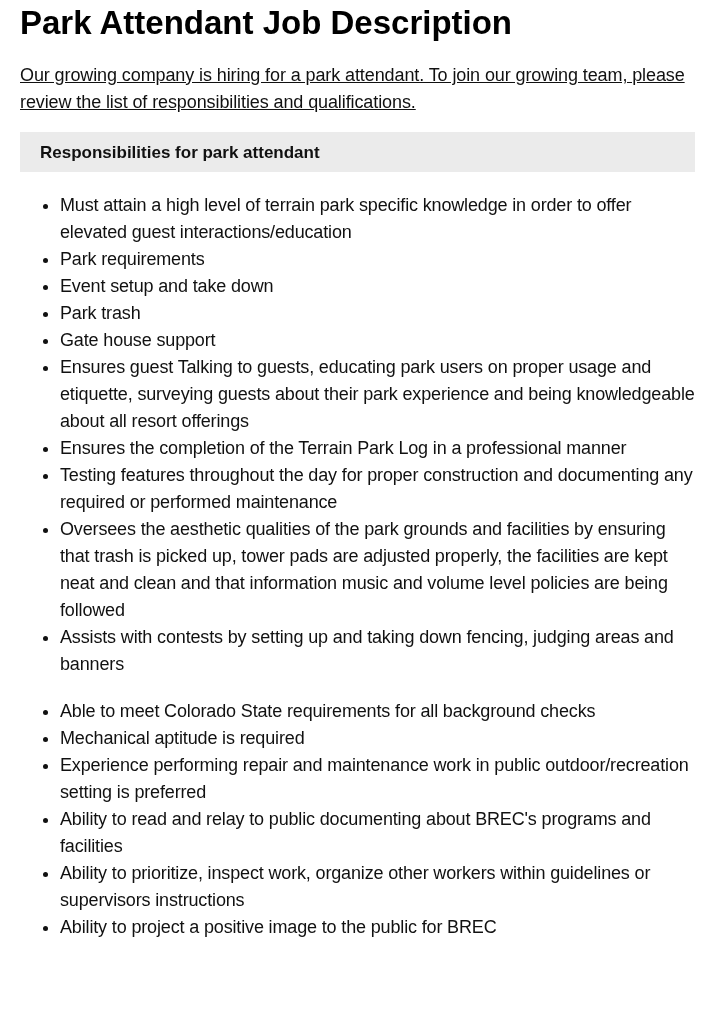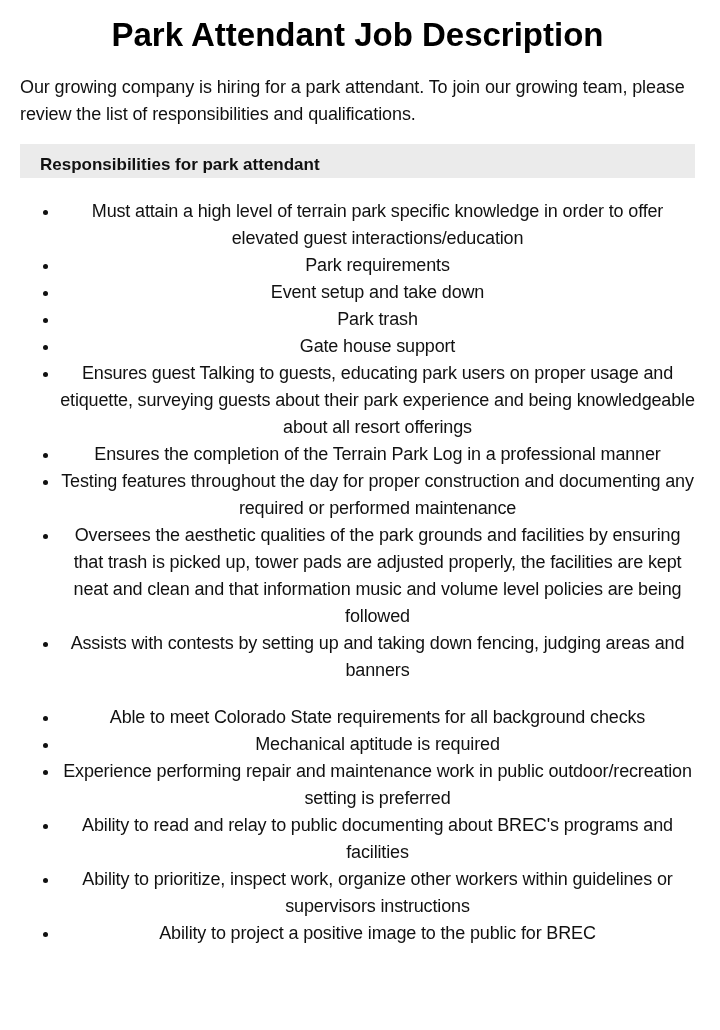--- a/index.html
+++ b/index.html
@@ -6,54 +6,54 @@
     body {
       width: 720px;
       height: 1030px;
       overflow: hidden;
       font-family: "Liberation Sans", "DejaVu Sans", sans-serif;
       color: #111111;
     }
     .page { padding: 0 25px 0 20px; }
     h1.title {
       margin: 0;
-      padding-top: 14px;
+      padding-top: 2px;
       height: 42px;
       line-height: 42px;
       font-size: 33px;
       font-weight: bold;
-      text-align: center;
       color: #000000;
     }
     .intro {
       margin: 18px 0 0 0;
       font-size: 18px;
       line-height: 27px;
       color: #111111;
       letter-spacing: -0.1px;
+      text-decoration: underline;
     }
     .section-header {
       margin-top: 16px;
       background: #ebebeb;
-      height: 34px;
+      height: 40px;
       line-height: 42px;
       padding-left: 20px;
       font-size: 17px;
       font-weight: bold;
       color: #111111;
     }
     ul.items {
       margin: 20px 0 0 0;
       padding: 0 0 0 40px;
       font-size: 18px;
       line-height: 27px;
       color: #111111;
       letter-spacing: -0.15px;
     }
-    ul.items li { margin: 0; padding: 0; text-align: center; }
+    ul.items li { margin: 0; padding: 0; }
     .section-qual { margin-top: 18px; }
   </style>
 </head>
 <body>
 
 <div class="page">
   <h1 class="title">Park Attendant Job Description</h1>
   <p class="intro">Our growing company is hiring for a park attendant. To join our growing team, please review the list of responsibilities and qualifications.</p>
 
   <div class="section-header">Responsibilities for park attendant</div>

